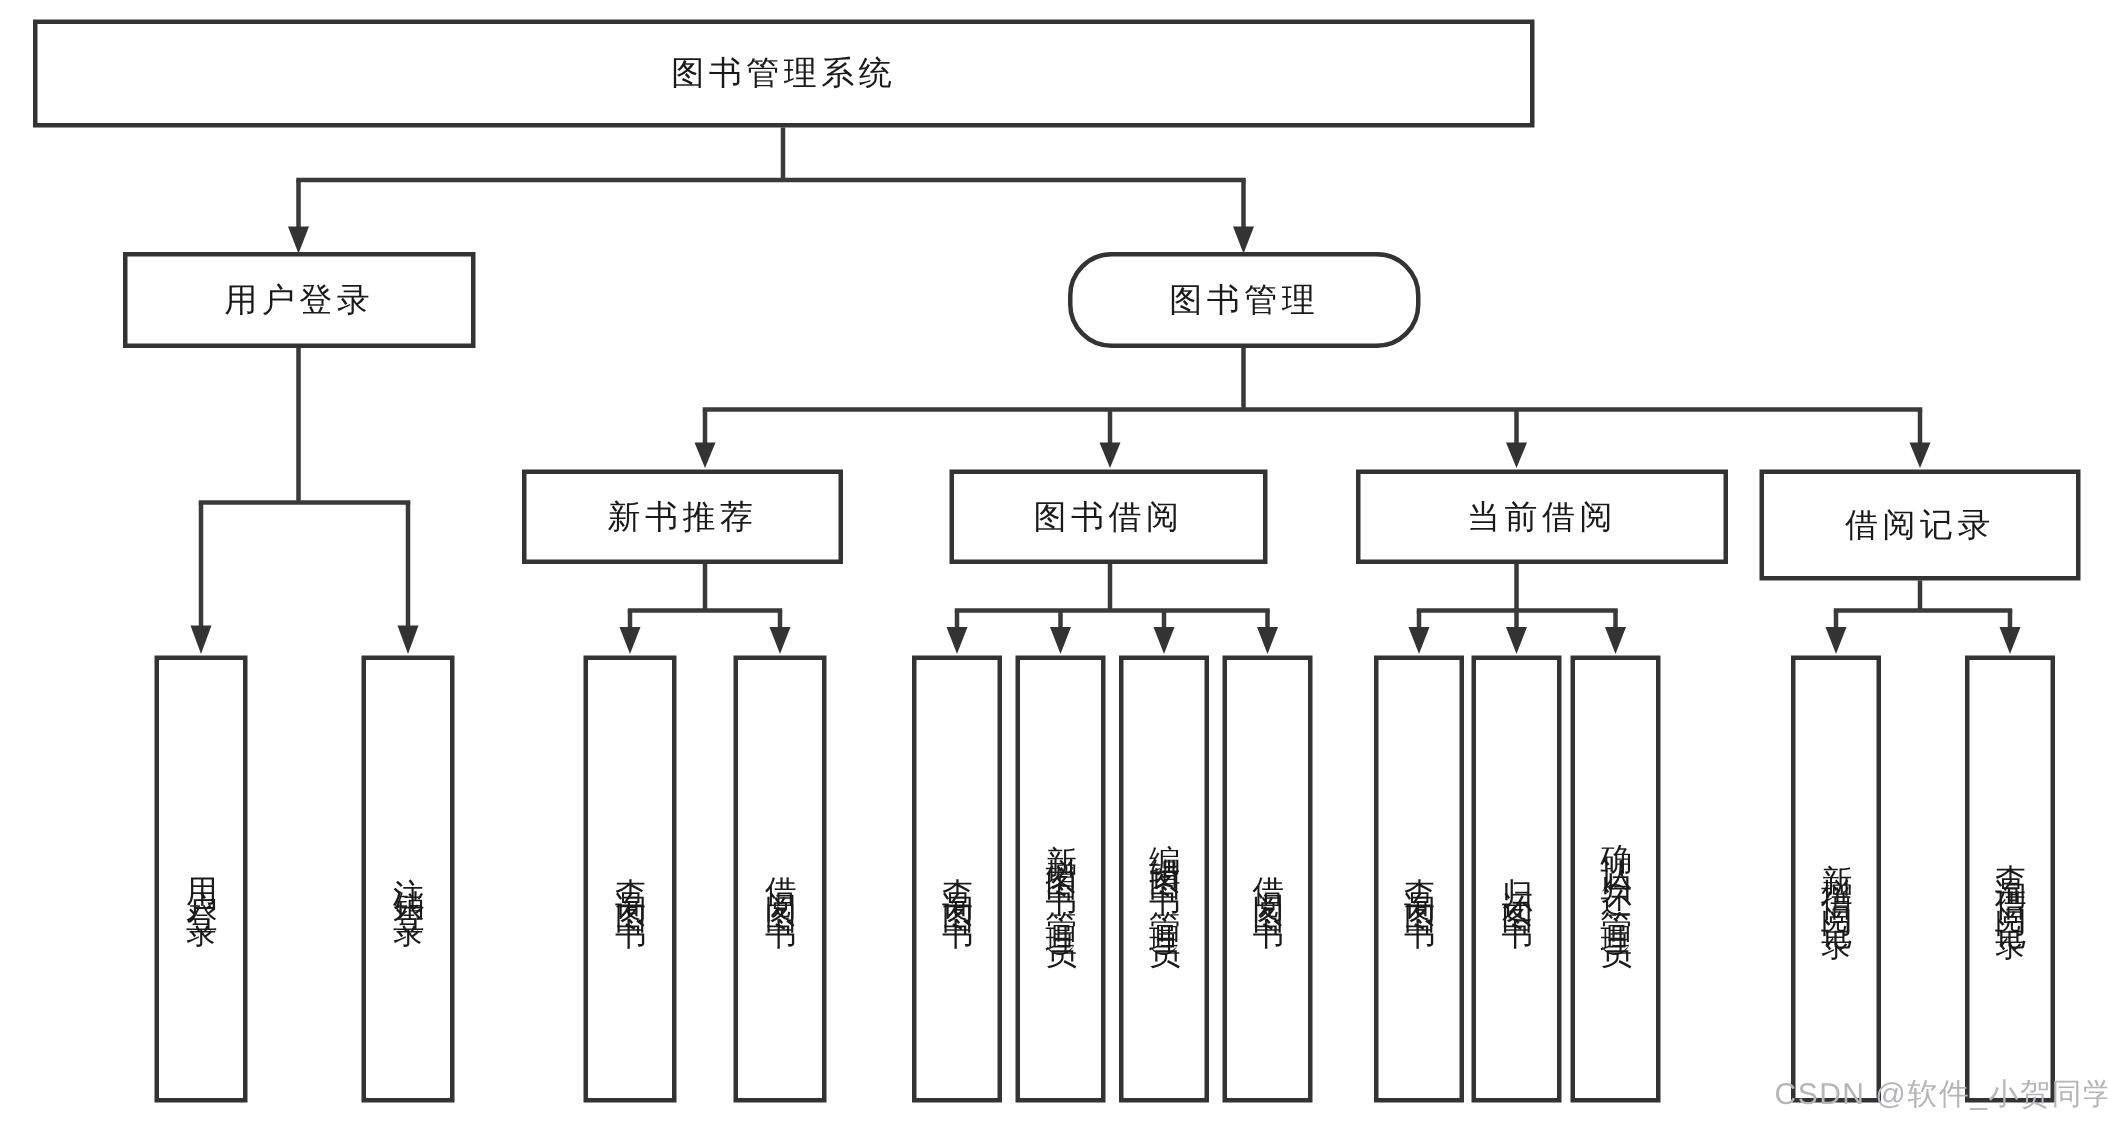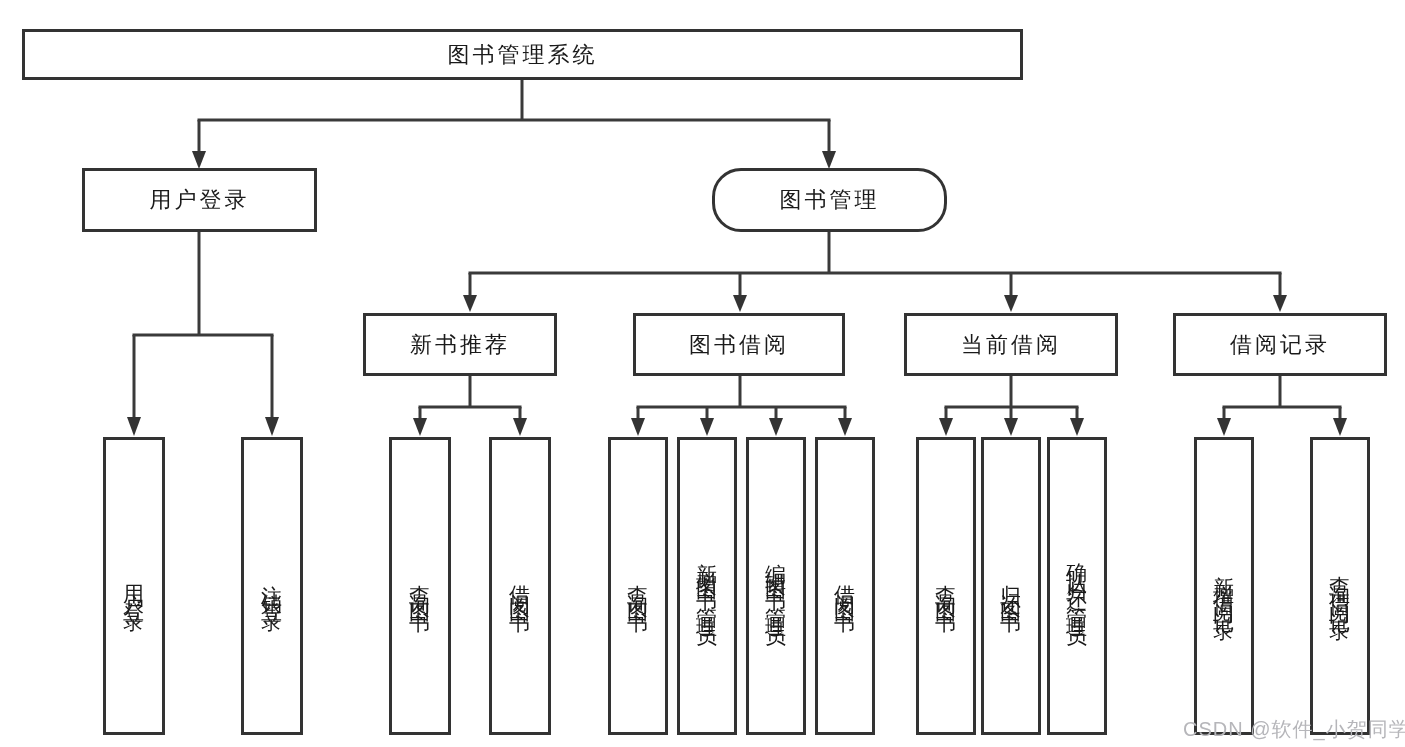--- a/index.html
+++ b/index.html
@@ -112,29 +112,29 @@
       <polygon class="chead" points="1070,418 1084,418 1077,436"></polygon>
 
     <path class="cline" d="M1280 376 V407"></path>
     <path class="cline" d="M1222.5 407 H1341.5"></path>
     <path class="cline" d="M1224 407 V419"></path>
       <polygon class="chead" points="1217,418 1231,418 1224,436"></polygon>
     <path class="cline" d="M1340 407 V419"></path>
       <polygon class="chead" points="1333,418 1347,418 1340,436"></polygon>
   </svg>
 
-  <div class="box h-box" style="left:22px; top:13px; width:1001px; height:51px;margin-top:16px;">图书管理系统</div>
+  <div class="box h-box" style="left:22px; top:13px; width:1001px; height:72px;">图书管理系统</div>
 
   <div class="box h-box" style="left:82px; top:168px; width:235px; height:64px;">用户登录</div>
   <div class="box h-box" style="left:712px; top:168px; width:235px; height:64px;border-radius:29px;">图书管理</div>
 
-  <div class="box h-box" style="left:363px; top:313px; width:194px; height:63px;">新书推荐</div>
+  <div class="box h-box" style="left:348px; top:313px; width:214px; height:63px;">新书推荐</div>
   <div class="box h-box" style="left:633px; top:313px; width:212px; height:63px;">图书借阅</div>
-  <div class="box h-box" style="left:904px; top:313px; width:214px; height:63px;">当前借阅</div>
-  <div class="box h-box" style="left:1173px; top:313px; width:214px; height:63px;">借阅记录</div>
+  <div class="box h-box" style="left:904px; top:313px; width:248px; height:63px;">当前借阅</div>
+  <div class="box h-box" style="left:1173px; top:313px; width:214px; height:74px;">借阅记录</div>
 
   <div class="box v-box" style="left:103px; top:437px; width:62px; height:298px;">用户登录</div>
   <div class="box v-box" style="left:241px; top:437px; width:62px; height:298px;">注销登录</div>
 
   <div class="box v-box" style="left:389px; top:437px; width:62px; height:298px;">查询图书</div>
   <div class="box v-box" style="left:489px; top:437px; width:62px; height:298px;">借阅图书</div>
 
   <div class="box v-box" style="left:608px; top:437px; width:60px; height:298px;">查询图书</div>
   <div class="box v-box" style="left:677px; top:437px; width:60px; height:298px;">新增图书（管理员）</div>
   <div class="box v-box" style="left:746px; top:437px; width:60px; height:298px;">编辑图书（管理员）</div>

